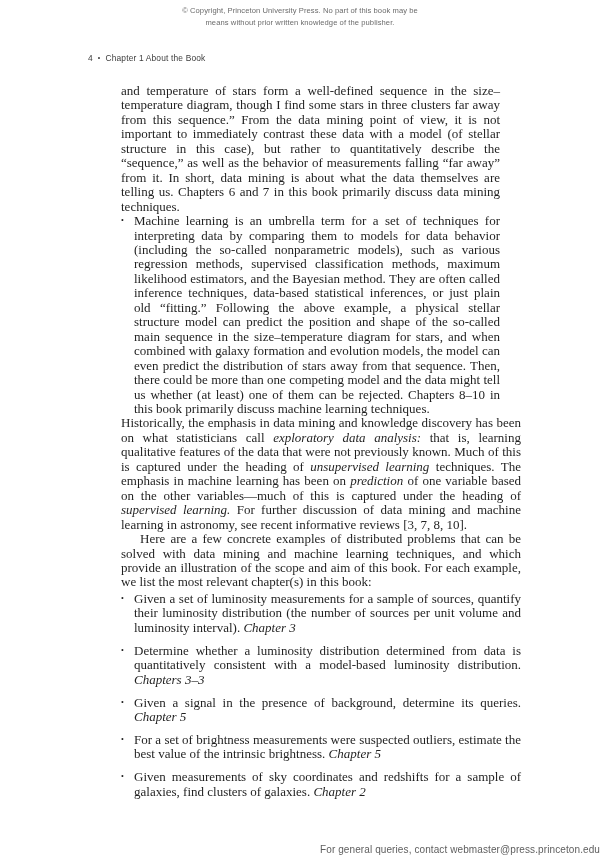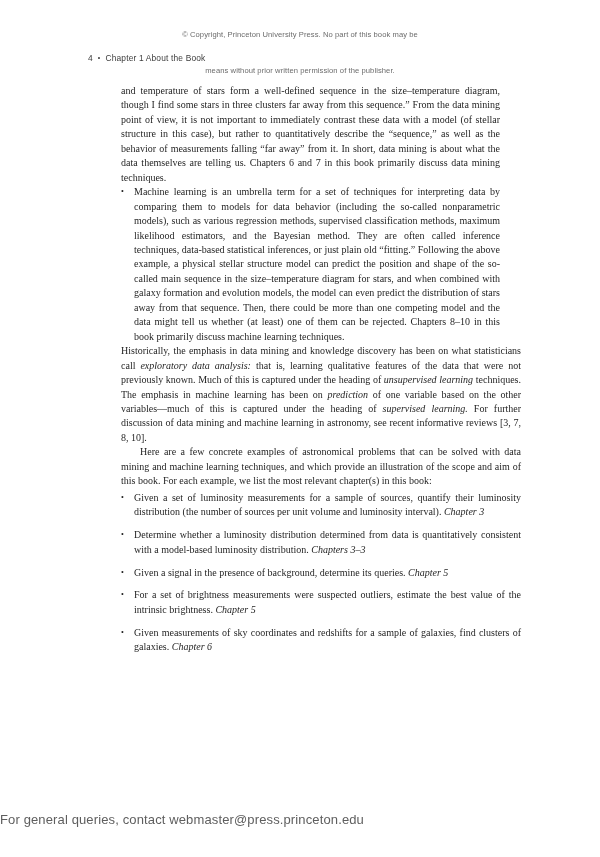--- a/index.html
+++ b/index.html
@@ -28,21 +28,21 @@
     top: 5px;
     left: 0;
     right: 0;
     text-align: center;
     font-family: "Liberation Sans", "DejaVu Sans", sans-serif;
     font-size: 7.6px;
     line-height: 11.6px;
     color: #6b6b6b;
     letter-spacing: 0.01em;
   }
-  .copyright .cline { display: block; white-space: nowrap; margin-top: 24px; }
+  .copyright .cline { display: block; white-space: nowrap; }
 
   
   .runhead {
     position: absolute;
     top: 53px;
     left: 88px;
     font-family: "Liberation Sans", "DejaVu Sans", sans-serif;
     font-size: 8.4px;
     color: #3d3d3d;
     letter-spacing: 0.02em;
@@ -54,21 +54,21 @@
   
   .column {
     position: absolute;
     top: 84px;
     left: 121px;
     width: 400px;
   }
 
   p.body, li.body {
     margin: 0;
-    font-size: 10px;
+    font-size: 13px;
     line-height: 14.45px;
     text-align: justify;
     text-justify: inter-word;
     hyphens: manual;
     color: #1f1f1f;
   }
 
   p.cont { text-indent: 0; }
   p.indent { text-indent: 19px; }
 
@@ -104,61 +104,61 @@
   ul.examples { margin-top: 2px; }
   ul.examples > li { margin-bottom: 8.5px; }
   ul.examples > li:last-child { margin-bottom: 0; }
 
   b { font-weight: normal; }
   i, em { font-style: italic; }
 
   
   .footer {
     position: absolute;
-    bottom: 30px;
+    bottom: 2px;
     left: 0;
     right: 0;
-    text-align: left;
+    text-align: right;
     font-family: "Liberation Sans", "DejaVu Sans", sans-serif;
-    font-size: 13px;
+    font-size: 10px;
     color: #5e5e5e;
     letter-spacing: 0.01em;
   }
 </style>
 </head>
 <body>
 
 <div class="page">
 
   <div class="copyright">
     <span class="cline">© Copyright, Princeton University Press. No part of this book may be</span>
-    <span class="cline">means without prior written permission of the publisher.</span>
+    <span class="cline">means without prior written knowledge of the publisher.</span>
   </div>
 
   <div class="runhead">
     <span class="folio">4</span><span class="dot">•</span><span>Chapter 1 About the Book</span>
   </div>
 
   <div class="column">
 
     <p class="body cont inset">and temperature of stars form a well-defined sequence in the size–temperature diagram, though I find some stars in three clusters far away from this sequence.” From the data mining point of view, it is not important to immediately contrast these data with a model (of stellar structure in this case), but rather to quantitatively describe the “sequence,” as well as the behavior of measurements falling “far away” from it. In short, data mining is about what the data themselves are telling us. Chapters 6 and 7 in this book primarily discuss data mining techniques.</p>
 
     <ul class="blist inset sp-ml">
       <li class="body"><b>Machine learning</b><span> is an umbrella term for a set of techniques for interpreting data by comparing them to models for data behavior (including the so-called nonparametric models), such as various regression methods, supervised classification methods, maximum likelihood estimators, and the Bayesian method. They are often called inference techniques, data-based statistical inferences, or just plain old “fitting.” Following the above example, a physical stellar structure model can predict the position and shape of the so-called main sequence in the size–temperature diagram for stars, and when combined with galaxy formation and evolution models, the model can even predict the distribution of stars away from that sequence. Then, there could be more than one competing model and the data might tell us whether (at least) one of them can be rejected. Chapters 8–10 in this book primarily discuss machine learning techniques.</span></li>
     </ul>
 
     <p class="body cont gap-before"><span>Historically, the emphasis in data mining and knowledge discovery has been on what statisticians call </span><i>exploratory data analysis:</i><span> that is, learning qualitative features of the data that were not previously known. Much of this is captured under the heading of </span><i>unsupervised learning</i><span> techniques. The emphasis in machine learning has been on </span><i>prediction</i><span> of one variable based on the other variables—much of this is captured under the heading of </span><i>supervised learning.</i><span> For further discussion of data mining and machine learning in astronomy, see recent informative reviews [3, 7, 8, 10].</span></p>
 
-    <p class="body indent">Here are a few concrete examples of astronomical problems that can be solved with data mining and machine learning techniques, and which provide an illustration of the scope and aim of this book. For each example, we list the most relevant chapter(s) in this book:</p>
+    <p class="body indent">Here are a few concrete examples of distributed problems that can be solved with data mining and machine learning techniques, and which provide an illustration of the scope and aim of this book. For each example, we list the most relevant chapter(s) in this book:</p>
 
     <ul class="blist examples">
       <li class="body"><span>Given a set of luminosity measurements for a sample of sources, quantify their luminosity distribution (the number of sources per unit volume and luminosity interval). </span><i>Chapter 3</i></li>
       <li class="body"><span>Determine whether a luminosity distribution determined from data is quantitatively consistent with a model-based luminosity distribution. </span><i>Chapters 3–3</i></li>
       <li class="body"><span>Given a signal in the presence of background, determine its queries. </span><i>Chapter 5</i></li>
       <li class="body"><span>For a set of brightness measurements were suspected outliers, estimate the best value of the intrinsic brightness. </span><i>Chapter 5</i></li>
-      <li class="body"><span>Given measurements of sky coordinates and redshifts for a sample of galaxies, find clusters of galaxies. </span><i>Chapter 6</i></li>
+      <li class="body"><span>Given measurements of sky coordinates and redshifts for a sample of galaxies, find clusters of galaxies. </span><i>Chapter 2</i></li>
     </ul>
 
   </div>
 
   <div class="footer">For general queries, contact webmaster@press.princeton.edu</div>
 
 </div>
 
 </body></html>

